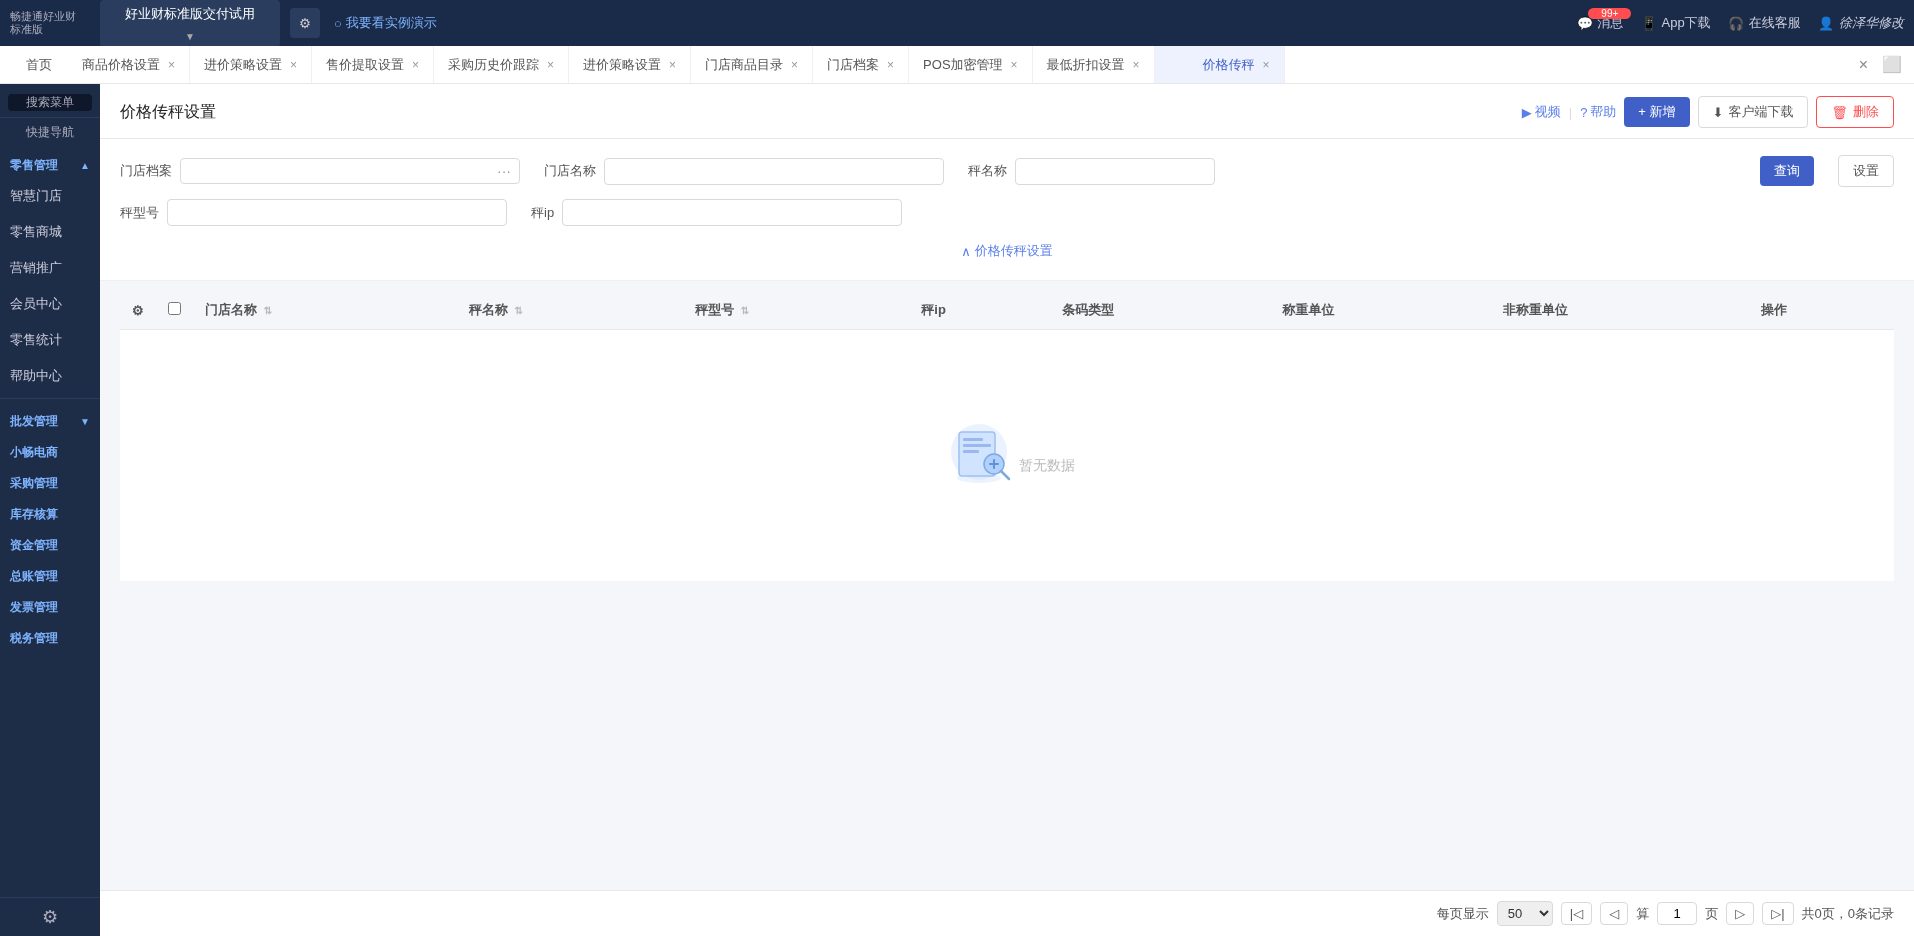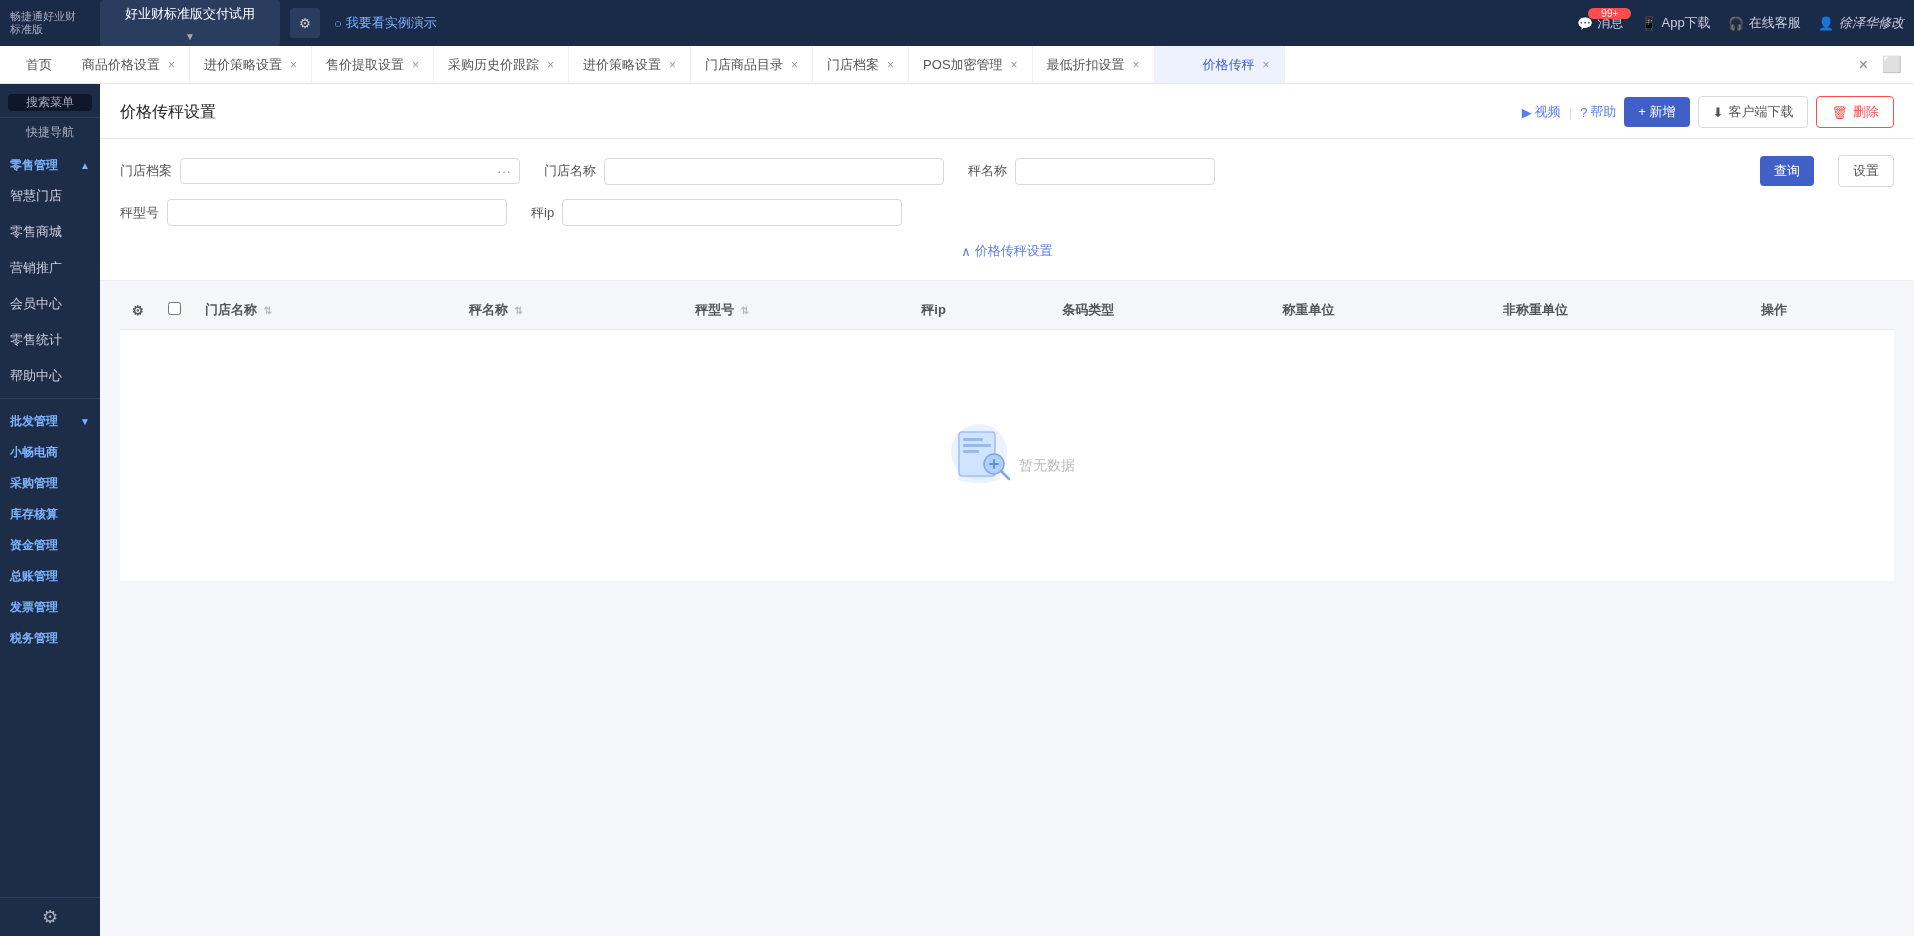--- a/index.html
+++ b/index.html
@@ -352,15 +352,31 @@
                   </svg>
                 </div>
                 <div class="empty-text">暂无数据</div>
               </div>
             </td>
           </tr>
         </tbody>
       </table>
     </div>
 
+    <div class="pagination">
+      <span class="pagination-label">每页显示</span>
+      <select class="pagination-select">
+        <option>50</option>
+        <option>20</option>
+        <option>100</option>
+      </select>
+      <button class="pagination-btn">|◁</button>
+      <button class="pagination-btn">◁</button>
+      <span class="pagination-label">算</span>
+      <input class="pagination-page-input" type="text" value="1" style="">
+      <span class="pagination-label">页</span>
+      <button class="pagination-btn">▷</button>
+      <button class="pagination-btn">▷|</button>
+      <span class="pagination-info">共0页，0条记录</span>
+    </div>
 
   </div>
 </div>
 
 </body></html>

